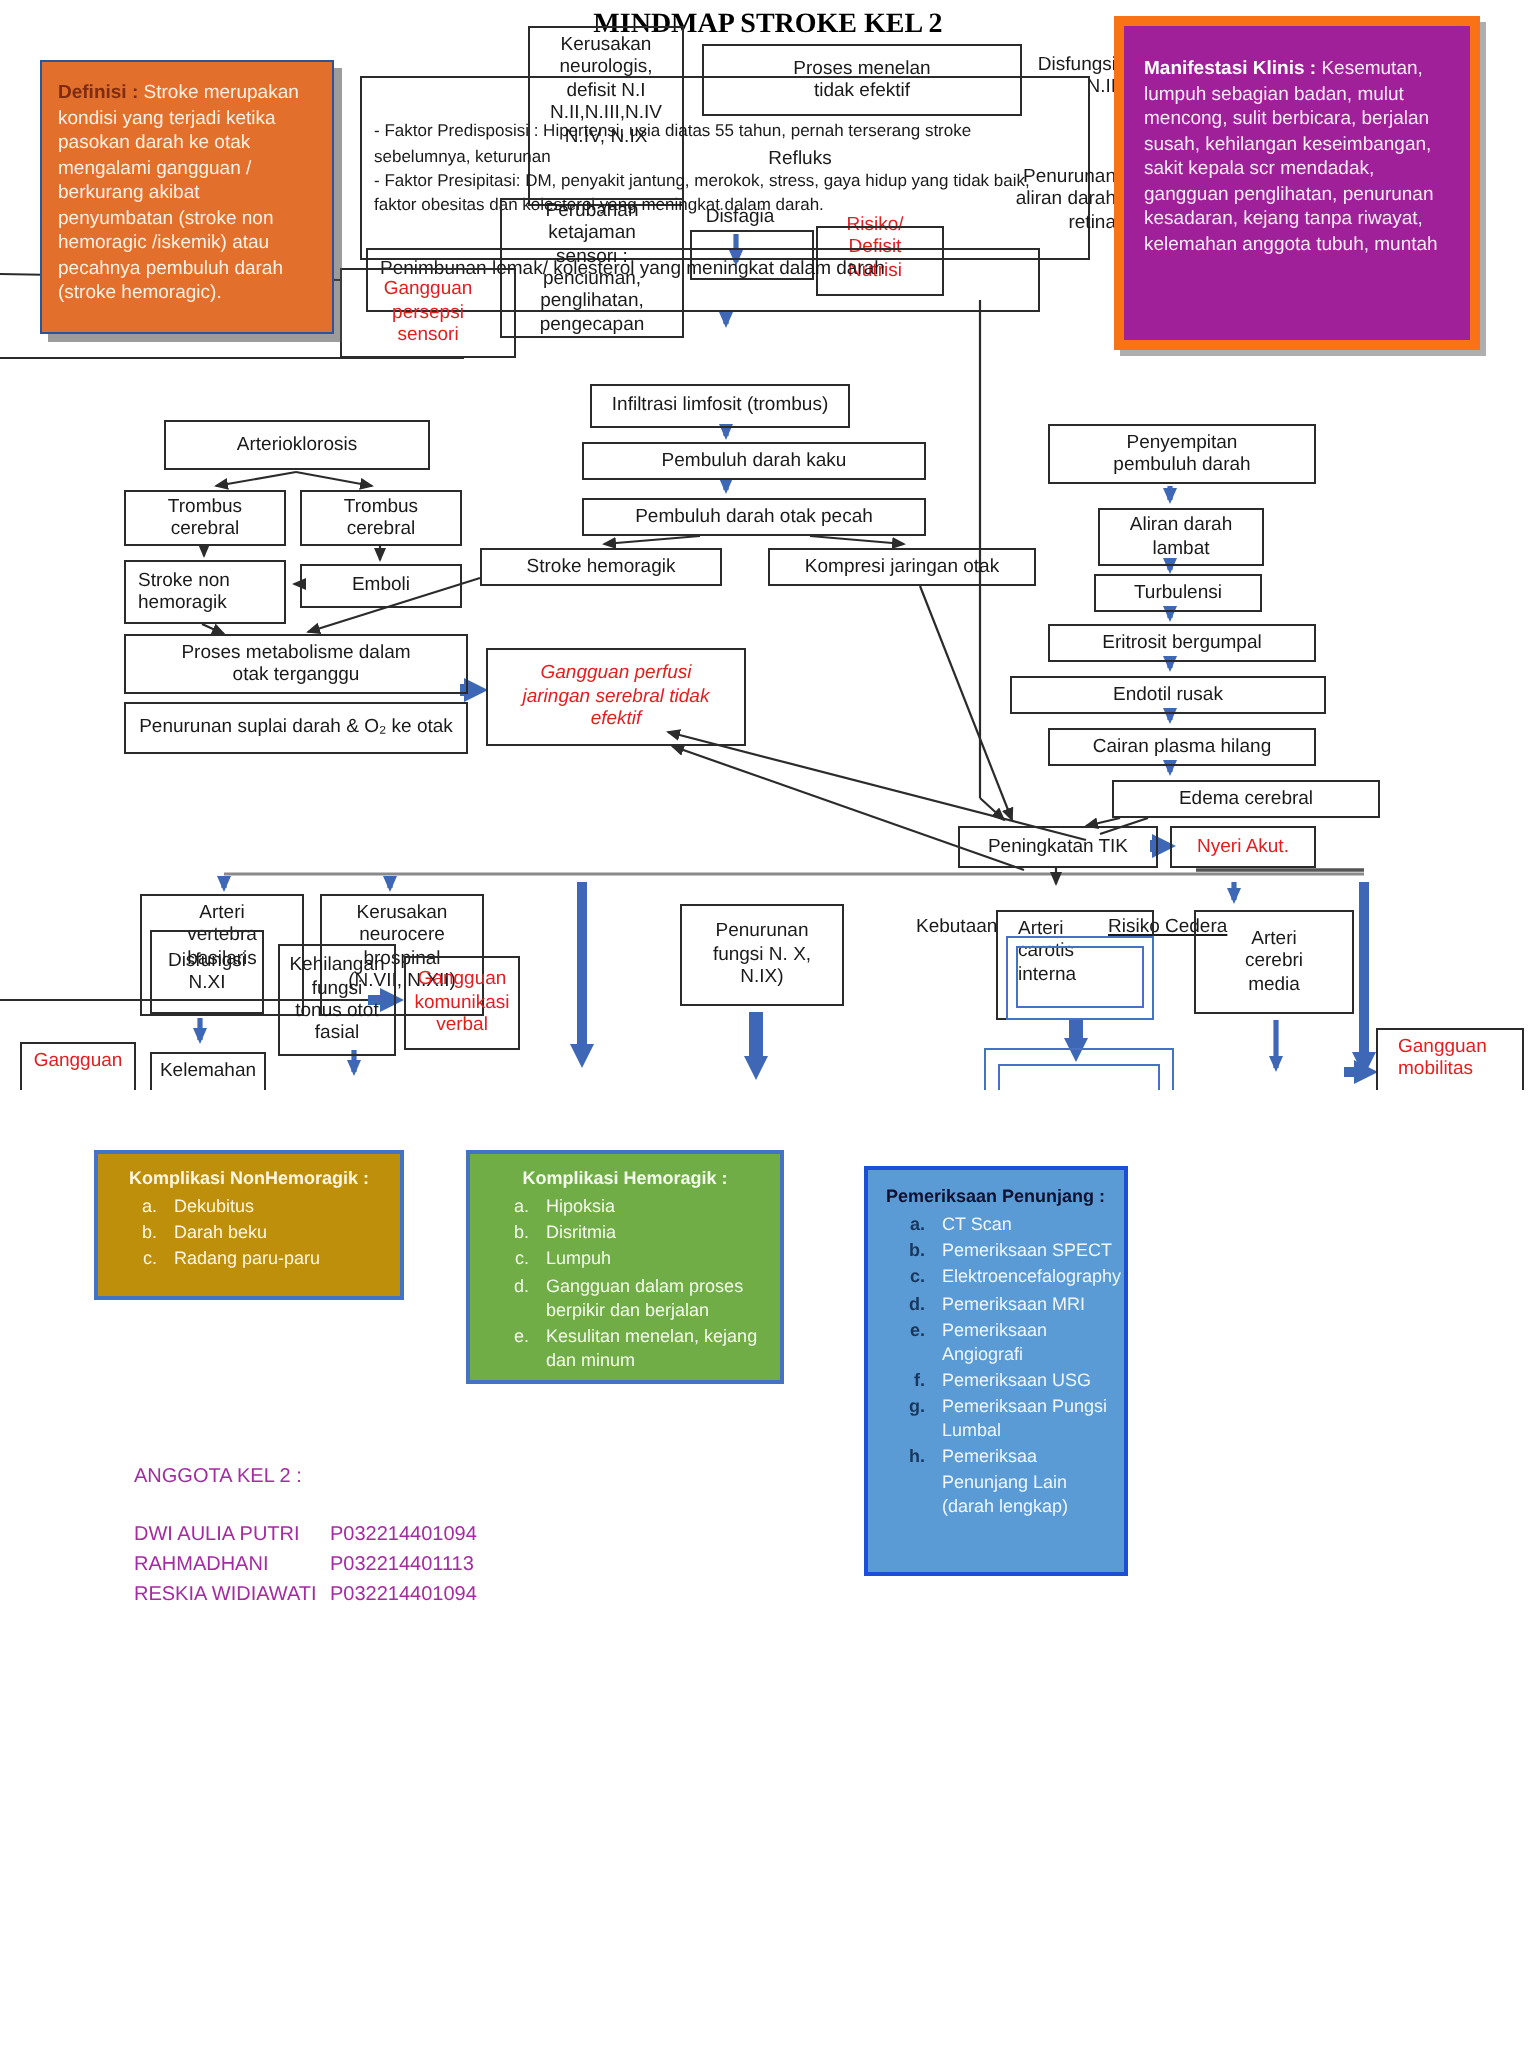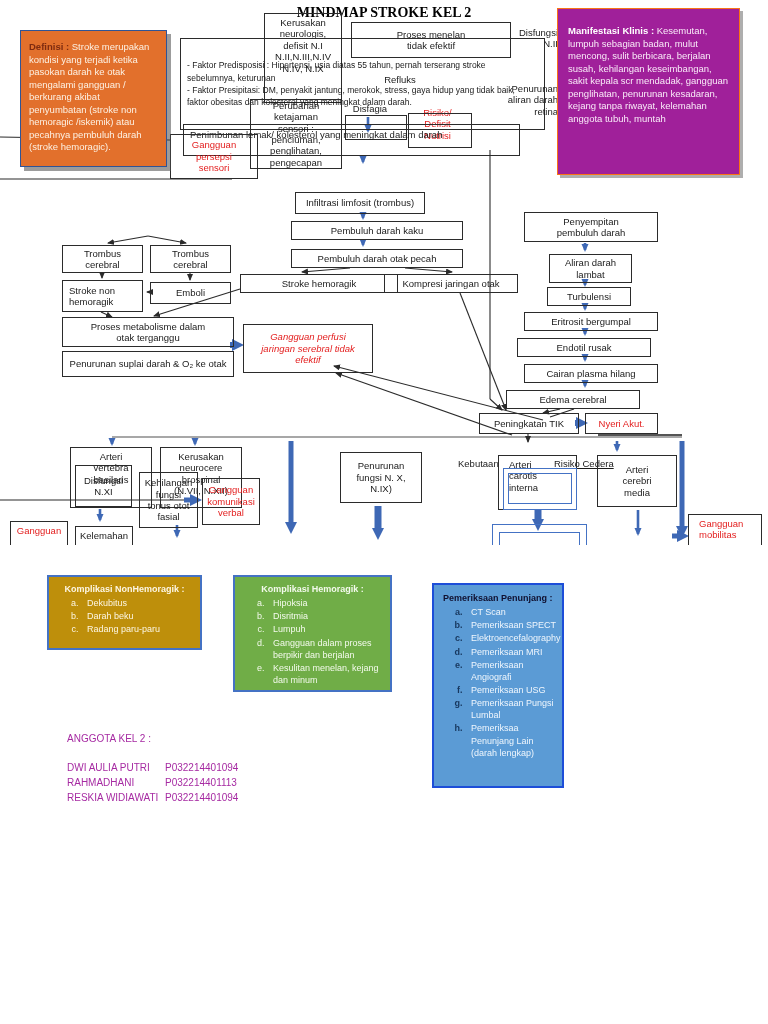--- a/index.html
+++ b/index.html
@@ -24,21 +24,21 @@
   .node.pad{padding:4px 6px;}
   .node.pad-sm{padding:3px 4px 3px 10px;}
   .node.small{font-size:8.5px;line-height:1.45;}
   
   .panel{position:absolute;box-sizing:border-box;z-index:3;}
   #definisi{left:20px;top:30px;width:147px;height:137px;background:#E2702C;
             border:1px solid #2F5496;box-shadow:4px 4px 0 rgba(75,75,75,.55);
             padding:10px 8px;font-size:9.5px;line-height:1.32;color:#FDF1E3;}
   #definisi b{color:#7E2B10;}
   #manifestasi{left:557px;top:8px;width:183px;height:167px;background:#A0209A;
-            border:1px solid #f97316;box-shadow:3px 3px 0 rgba(75,75,75,.45);
+            border:5px solid #f97316;box-shadow:3px 3px 0 rgba(75,75,75,.45);
             padding:16px 10px;font-size:9.5px;line-height:1.32;color:#F9EAF8;}
   #manifestasi b{color:#FFFFFF;}
   .kbox{border:2px solid #4472C4;color:#FDF6E3;font-size:9px;line-height:1.35;padding:6px 6px;}
   #komplikasi-non{left:47px;top:575px;width:155px;height:75px;background:#BE8F0B;}
   #komplikasi-hem{left:233px;top:575px;width:159px;height:117px;background:#70AD47;color:#F3FAEC;}
   #pemeriksaan{left:432px;top:583px;width:132px;height:205px;background:#5B9BD5;
                border:2px solid #1d4ed8;color:#EFF6FD;font-size:9px;line-height:1.35;padding:7px 5px;}
   .kbox .khead{font-weight:bold;text-align:center;margin-bottom:1px;}
   #pemeriksaan .khead{color:#101030;text-align:left;padding-left:4px;font-weight:bold;}
   .kbox ol, #pemeriksaan ol{margin:2px 0 0 0;padding-left:26px;list-style-type:lower-alpha;}
@@ -188,25 +188,28 @@
         </div>
         <div class="node box center" style="left: 295px; top: 192px; width: 130px; height: 22px;">
           <span>Infiltrasi limfosit (trombus)</span>
         </div>
         <div class="node box center" style="left: 291px; top: 221px; width: 172px; height: 19px;">
           <span>Pembuluh darah kaku</span>
         </div>
         <div class="node box center" style="left: 291px; top: 249px; width: 172px; height: 19px;">
           <span>Pembuluh darah otak pecah</span>
         </div>
-        <div class="node box center" style="left: 240px; top: 274px; width: 158px; height: 19px;">
+        <div class="node box center" style="left: 240px; top: 274px; width: 121px; height: 19px;">
           <span>Stroke hemoragik</span>
         </div>
         <div class="node box center" style="left: 384px; top: 274px; width: 134px; height: 19px;">
           <span>Kompresi jaringan otak</span>
+        </div>
+        <div class="node box center" style="left: 82px; top: 210px; width: 133px; height: 25px;">
+          <span>Arterioklorosis</span>
         </div>
         <div class="node box center" style="left: 62px; top: 245px; width: 81px; height: 28px;">
           <span>Trombus
 cerebral</span>
         </div>
         <div class="node box center" style="left: 150px; top: 245px; width: 81px; height: 28px;">
           <span>Trombus
 cerebral</span>
         </div>
         <div class="node box left pad" style="left: 62px; top: 280px; width: 81px; height: 32px;">
@@ -235,27 +238,27 @@
         <div class="node box center" style="left: 549px; top: 254px; width: 83px; height: 29px;">
           <span>Aliran darah
 lambat</span>
         </div>
         <div class="node box center" style="left: 547px; top: 287px; width: 84px; height: 19px;">
           <span>Turbulensi</span>
         </div>
         <div class="node box center" style="left: 524px; top: 312px; width: 134px; height: 19px;">
           <span>Eritrosit bergumpal</span>
         </div>
-        <div class="node box center" style="left: 517px; top: 338px; width: 134px; height: 19px;">
+        <div class="node box center" style="left: 505px; top: 338px; width: 158px; height: 19px;">
           <span>Endotil rusak</span>
         </div>
         <div class="node box center" style="left: 524px; top: 364px; width: 134px; height: 19px;">
           <span>Cairan plasma hilang</span>
         </div>
-        <div class="node box center" style="left: 506px; top: 390px; width: 134px; height: 19px;">
+        <div class="node box center" style="left: 556px; top: 390px; width: 134px; height: 19px;">
           <span>Edema cerebral</span>
         </div>
         <div class="node box center" style="left: 479px; top: 413px; width: 100px; height: 21px;">
           <span>Peningkatan TIK</span>
         </div>
         <div class="node box red center" style="left: 585px; top: 413px; width: 73px; height: 21px;">
           <span>Nyeri Akut.</span>
         </div>
         <div class="node box center top" style="left: 70px; top: 447px; width: 82px; height: 61px;">
           <span>Arteri

